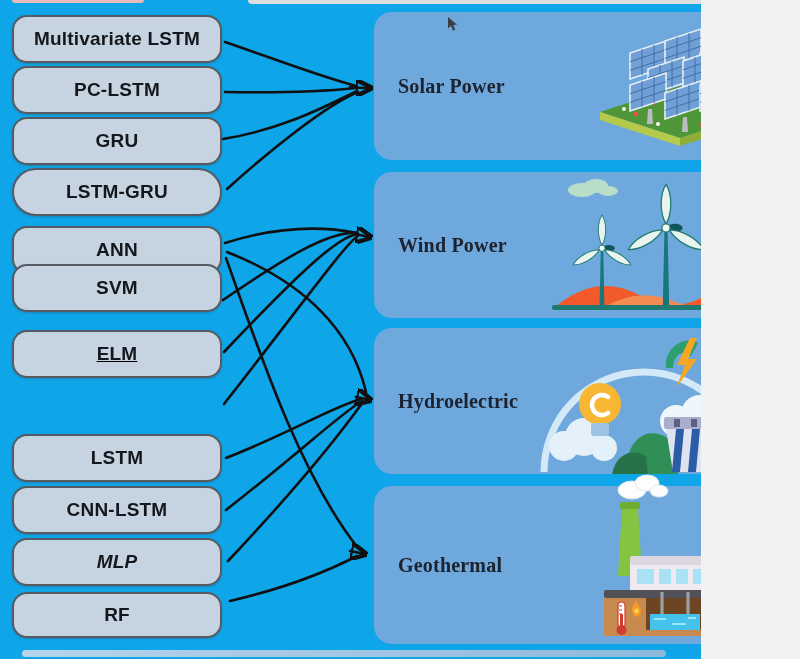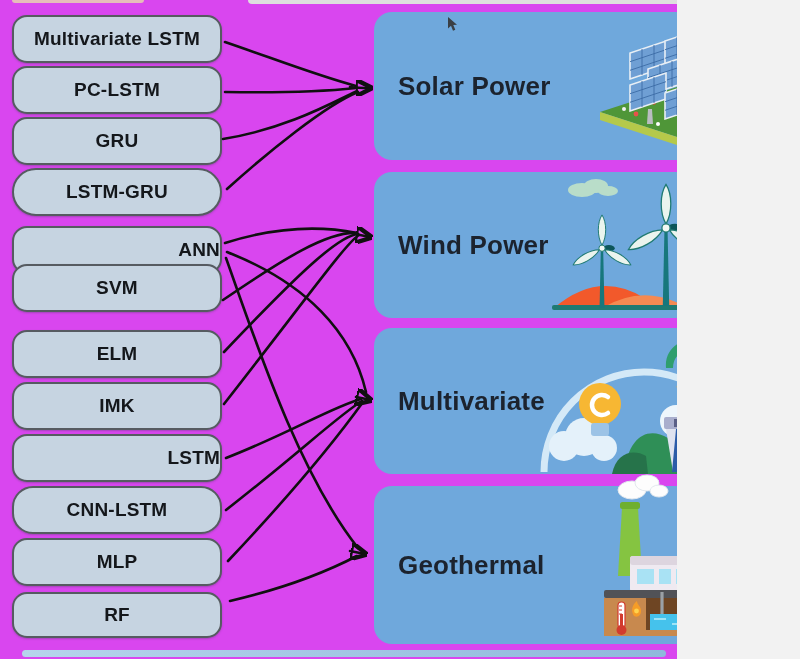--- a/index.html
+++ b/index.html
@@ -1,37 +1,37 @@
 <!DOCTYPE html>
 <html><head>
 <meta charset="utf-8">
 <style>
   html,body{margin:0;padding:0;background:#f2f2f2;}
   #stage{
-    position:relative;width:677px;height:659px;background:#d946ef;
-    font-family:"Liberation Sans",sans-serif;overflow:hidden;
+    position:relative;width:677px;height:659px;background:#0ea5e9;
+    font-family:"Liberation Sans",sans-serif;overflow:hidden;padding-left:24px;
   }
   
   .model-box{
     position:absolute;left:12px;width:210px;height:48px;
     background:#c6d4e1;border:2px solid #565b61;border-radius:15px;
     display:flex;align-items:center;justify-content:center;
     box-shadow:0 1px 2px rgba(60,70,80,.35);
     box-sizing:border-box;
   }
   .model-box span{
     font-weight:700;font-size:19px;color:#14171b;letter-spacing:.2px;white-space:nowrap;
   }
   
   .target-panel{
     position:absolute;left:374px;width:412px;background:#6fa8dc;border-radius:18px;
     display:flex;align-items:center;box-sizing:border-box;padding-left:24px;
   }
   .target-panel .title{
-    font-weight:700;font-size:26px;color:#1c232e;letter-spacing:.2px;z-index:2;
+    font-weight:700;font-size:20px;color:#1c232e;letter-spacing:.2px;z-index:2;font-family:Liberation Serif, serif;
   }
   .illus{position:absolute;pointer-events:none;}
   
   #edges{position:absolute;left:0;top:0;width:800px;height:659px;z-index:3;}
   #edges path{fill:none;stroke:#101010;stroke-width:2.6;stroke-linecap:round;}
   
   .strip{position:absolute;}
 </style>
 </head>
 <body>
@@ -47,39 +47,36 @@
     </div>
   <div class="model-box" style="top:66px;">
       <span>PC-LSTM</span>
     </div>
   <div class="model-box" style="top:117px;align-items:center;">
       <span>GRU</span>
     </div>
   <div class="model-box" style="top:168px;border-radius:24px;">
       <span>LSTM-GRU</span>
     </div>
-  <div class="model-box" style="top:226px;justify-content:flex-end;">
+  <div class="model-box" style="top:226px;">
       <span>ANN</span>
     </div>
   <div class="model-box" style="top:264px;">
       <span>SVM</span>
     </div>
-  <div class="model-box" style="top:330px;">
+  <div class="model-box" style="top:330px;text-decoration:underline;">
       <span>ELM</span>
     </div>
-  <div class="model-box" style="top:382px;">
-      <span>IMK</span>
-    </div>
-  <div class="model-box" style="top:434px;justify-content:flex-end;">
+  <div class="model-box" style="top:434px;">
       <span>LSTM</span>
     </div>
-  <div class="model-box" style="top:486px;border-radius:21px;">
+  <div class="model-box" style="top:486px;">
       <span>CNN-LSTM</span>
     </div>
-  <div class="model-box" style="top:538px;">
+  <div class="model-box" style="top:538px;font-style:italic;">
       <span>MLP</span>
     </div>
   <div class="model-box" style="top:592px;height:46px;">
       <span>RF</span>
     </div>
 
   <div class="target-panel" style="top:12px;height:148px;">
     <span class="title">Solar Power</span>
     <svg class="illus" style="right:14px;top:8px;" width="184" height="134" viewBox="0 0 184 134">
       <defs>
@@ -141,21 +138,21 @@
       <path d="M10,136 Q55,98 100,126 Q132,142 164,122 Q196,108 220,130 L220,136 Z" fill="#f2592b"></path>
       <path d="M58,136 Q95,114 132,130 Q162,142 192,126 L202,136 Z" fill="#f58a52"></path>
       <rect x="8" y="133" width="214" height="5" fill="#1f7a72" rx="2"></rect>
       <use href="#wt" transform="translate(58,136) scale(0.98)"></use>
       <use href="#wt" transform="translate(122,134) scale(1.28)"></use>
       <use href="#wt" transform="translate(188,138) scale(0.98)"></use>
     </svg>
   </div>
 
   <div class="target-panel" style="top:328px;height:146px;">
-    <span class="title">Multivariate</span>
+    <span class="title">Hydroelectric</span>
     <svg class="illus" style="right:6px;bottom:0;" width="256" height="150" viewBox="0 0 256 150">
       <path d="M20,148 A100 100 0 0 1 220,148" fill="none" stroke="#d4e9f7" stroke-width="7"></path>
       <g fill="#e4f1fa">
         <circle cx="40" cy="122" r="15"></circle>
           <circle cx="60" cy="113" r="19"></circle>
           <circle cx="80" cy="124" r="13"></circle>
       </g>
       <g fill="#eef6fc">
         <circle cx="152" cy="97" r="16"></circle>
           <circle cx="176" cy="90" r="19"></circle>

